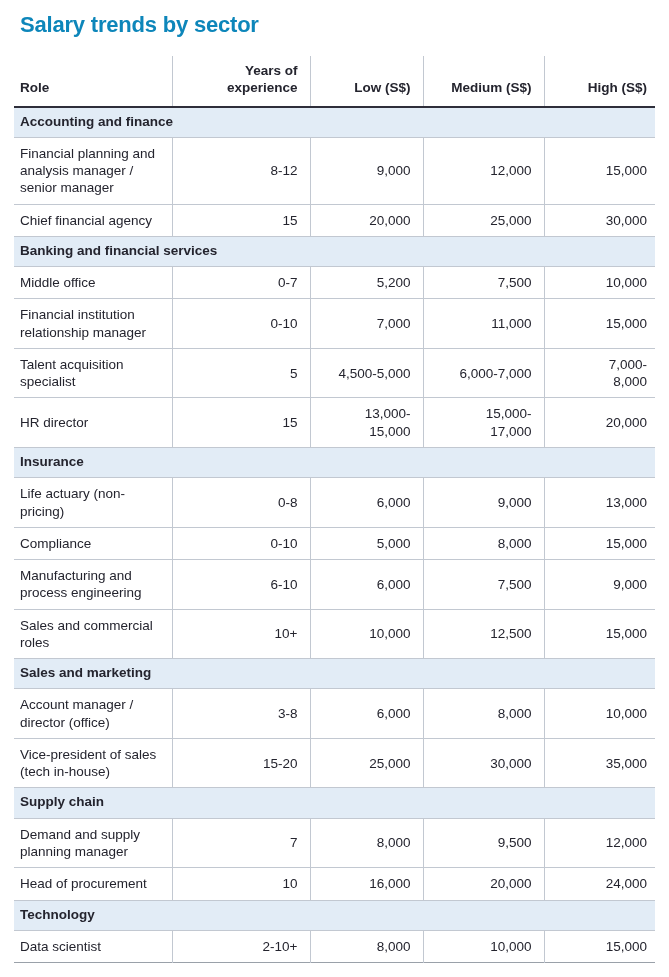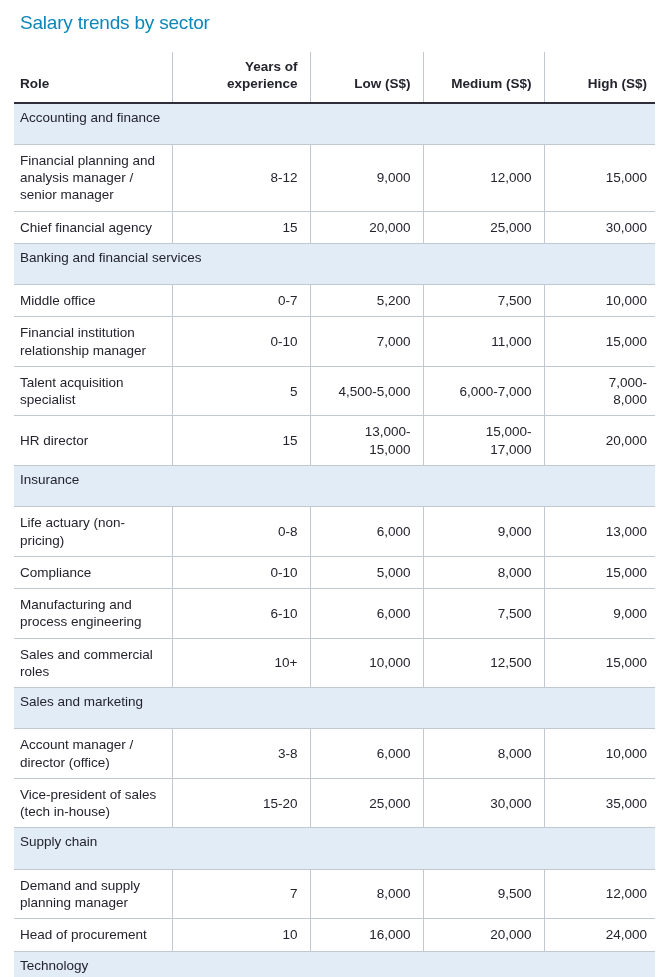--- a/index.html
+++ b/index.html
@@ -16,22 +16,22 @@
   body{
     width:669px;height:977px;
     font-family:"Liberation Sans","DejaVu Sans",sans-serif;
     color:var(--c-text);
     position:relative;
     overflow:hidden;
   }
   .page{padding:10px 14px 0 14px;}
   .title{
     color:var(--c-title);
-    font-size:19px;
-    font-weight:400;
+    font-size:22px;
+    font-weight:700;
     margin:2px 0 18px 6px;
     letter-spacing:-0.2px;
   }
   table.salary-table{
     border-collapse:collapse;
     table-layout:fixed;
     width:641px;
     font-size:13.5px;
     line-height:1.28;
   }
@@ -47,22 +47,22 @@
     padding:6px 12px 9px 8px;
     text-align:right;
     white-space:pre-line;
   }
   thead th.h-role{text-align:left;padding-left:6px;}
   thead th.h-high{padding-right:8px;}
   thead th + th{border-left:1px solid var(--c-border);margin-top:48px;}
   tbody tr{border-bottom:1px solid var(--c-border);}
   tbody tr.section-row td{
     background:var(--c-section-bg);
-    font-weight:400;
-    padding:5px 8px 18px 6px;
+    font-weight:700;
+    padding:5px 8px 7px 6px;
   }
   tbody tr.data-row td{
     vertical-align:middle;
     padding:7px 12px 7px 8px;
   }
   tbody tr.data-row td.cell-role{
     text-align:left;
     padding:7px 12px 7px 6px;
   }
   tbody tr.data-row td.cell-num{

